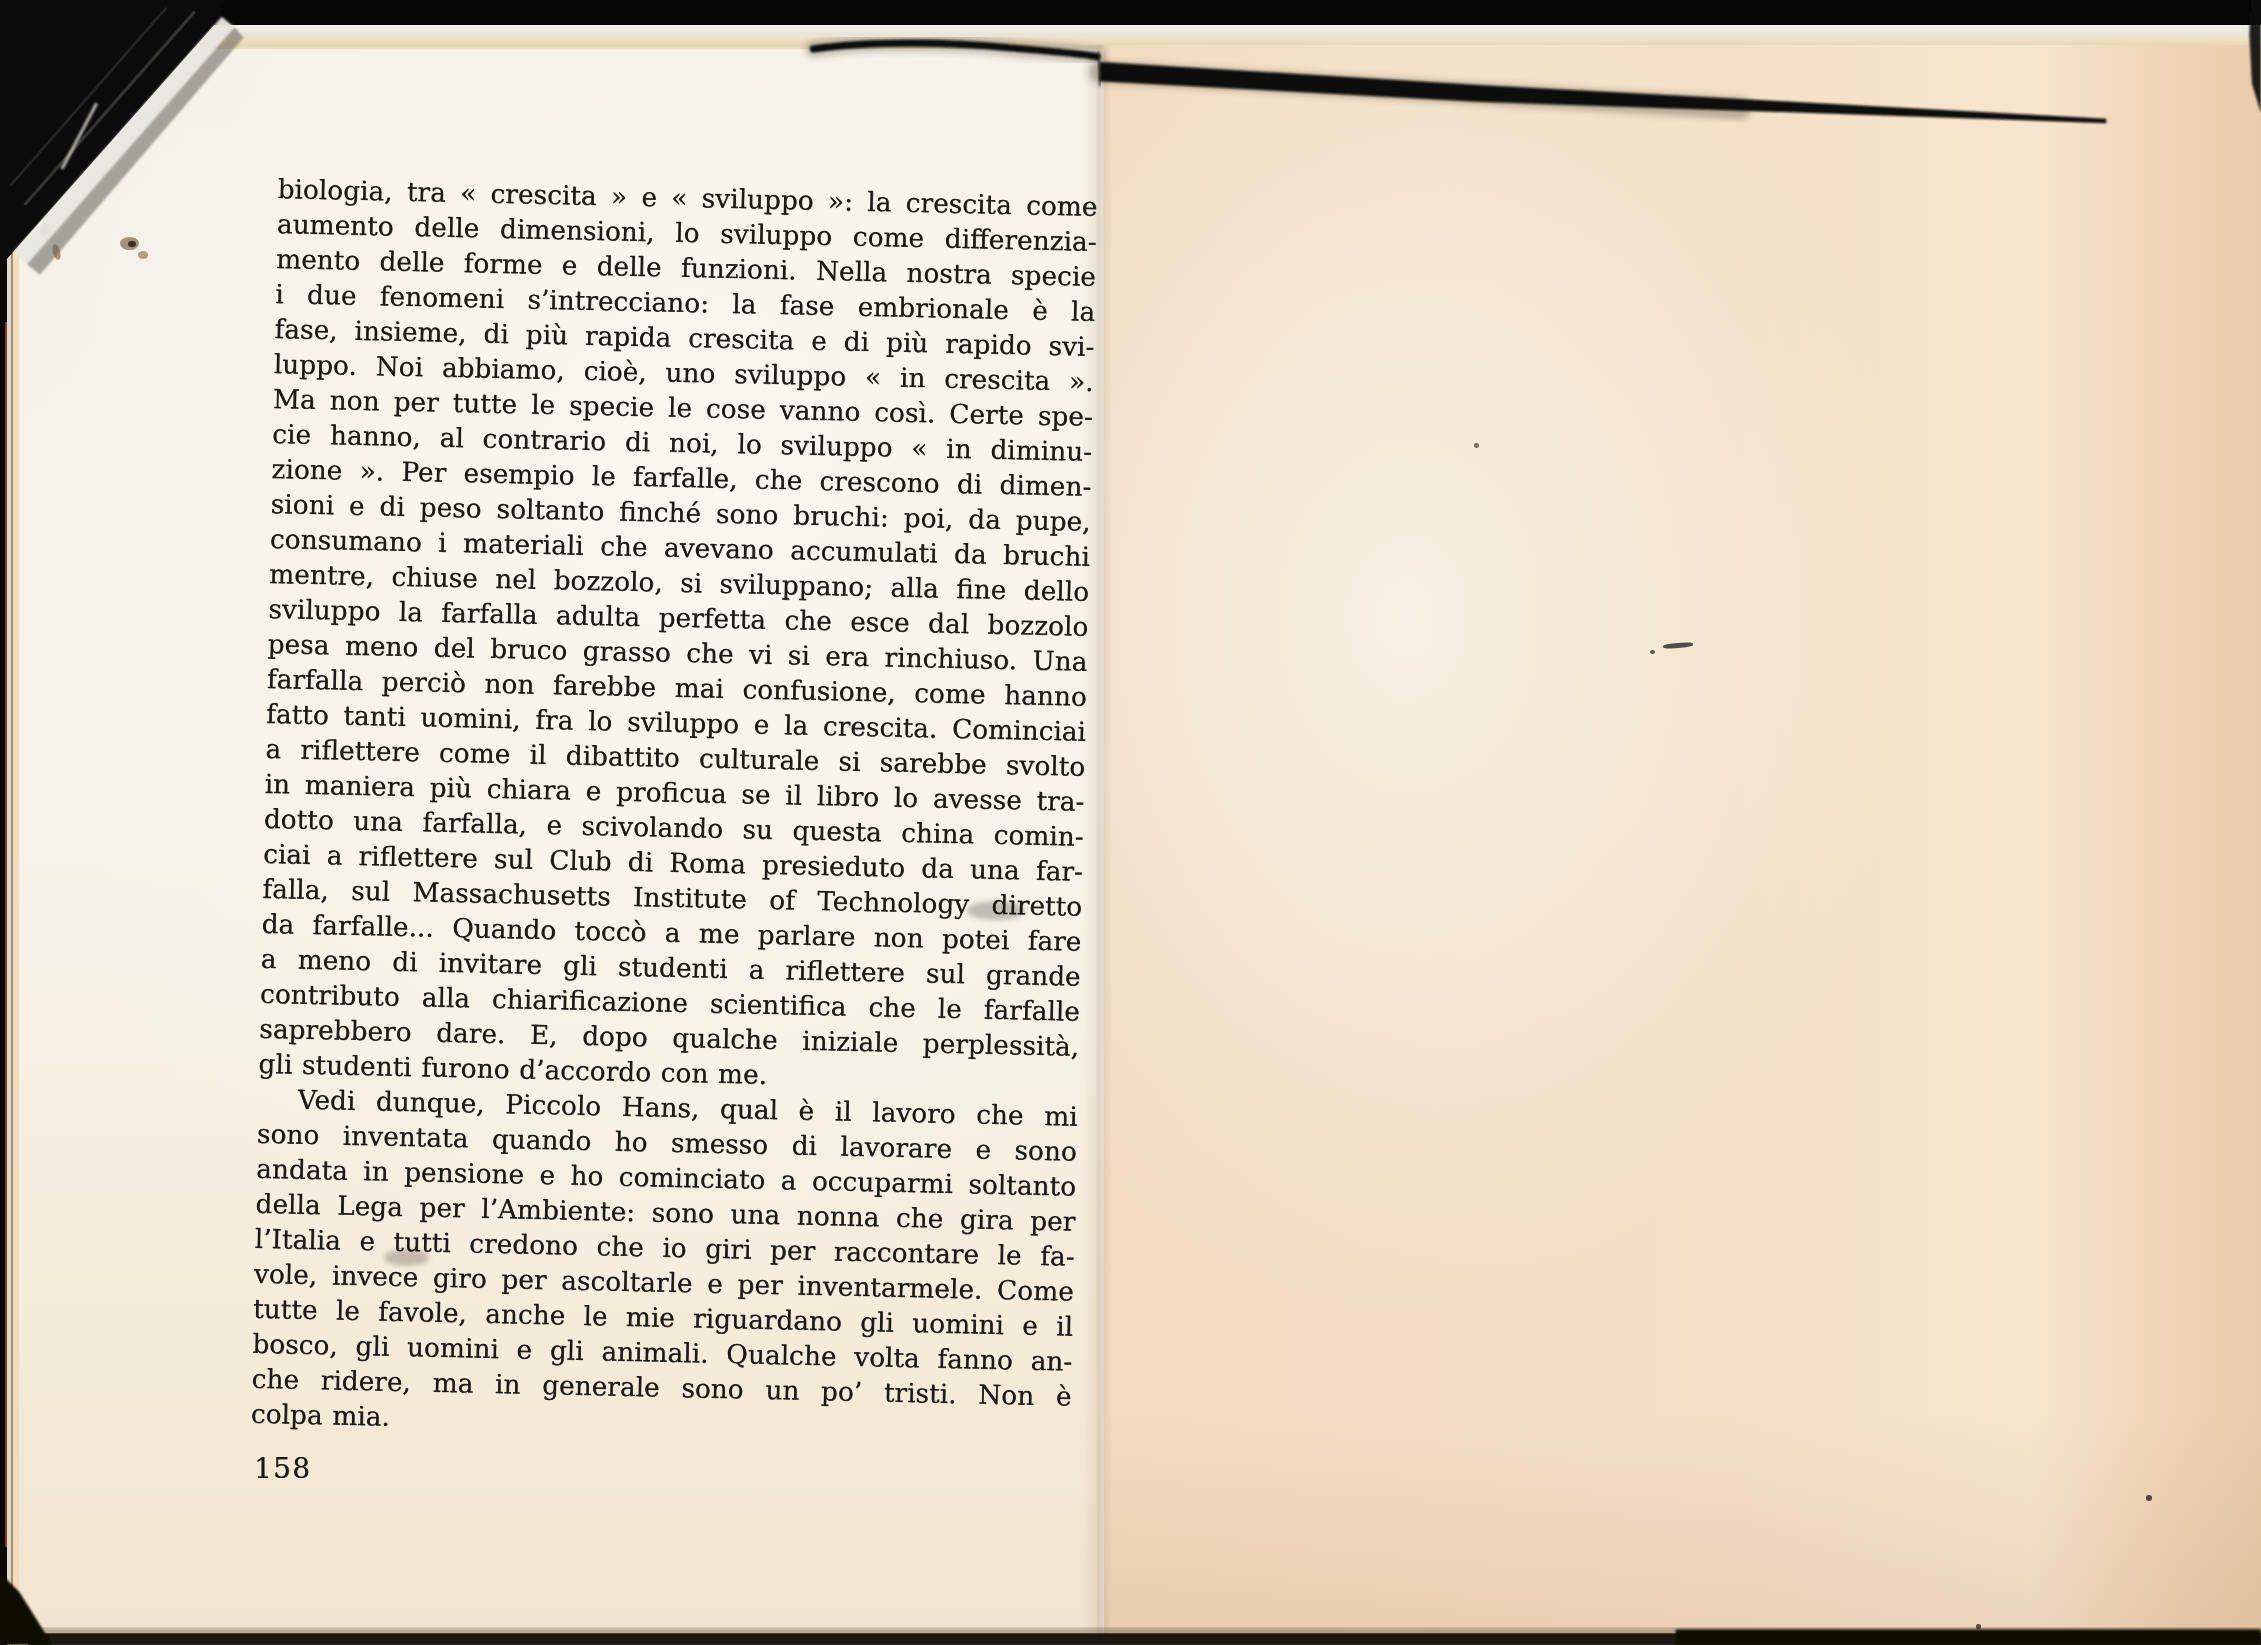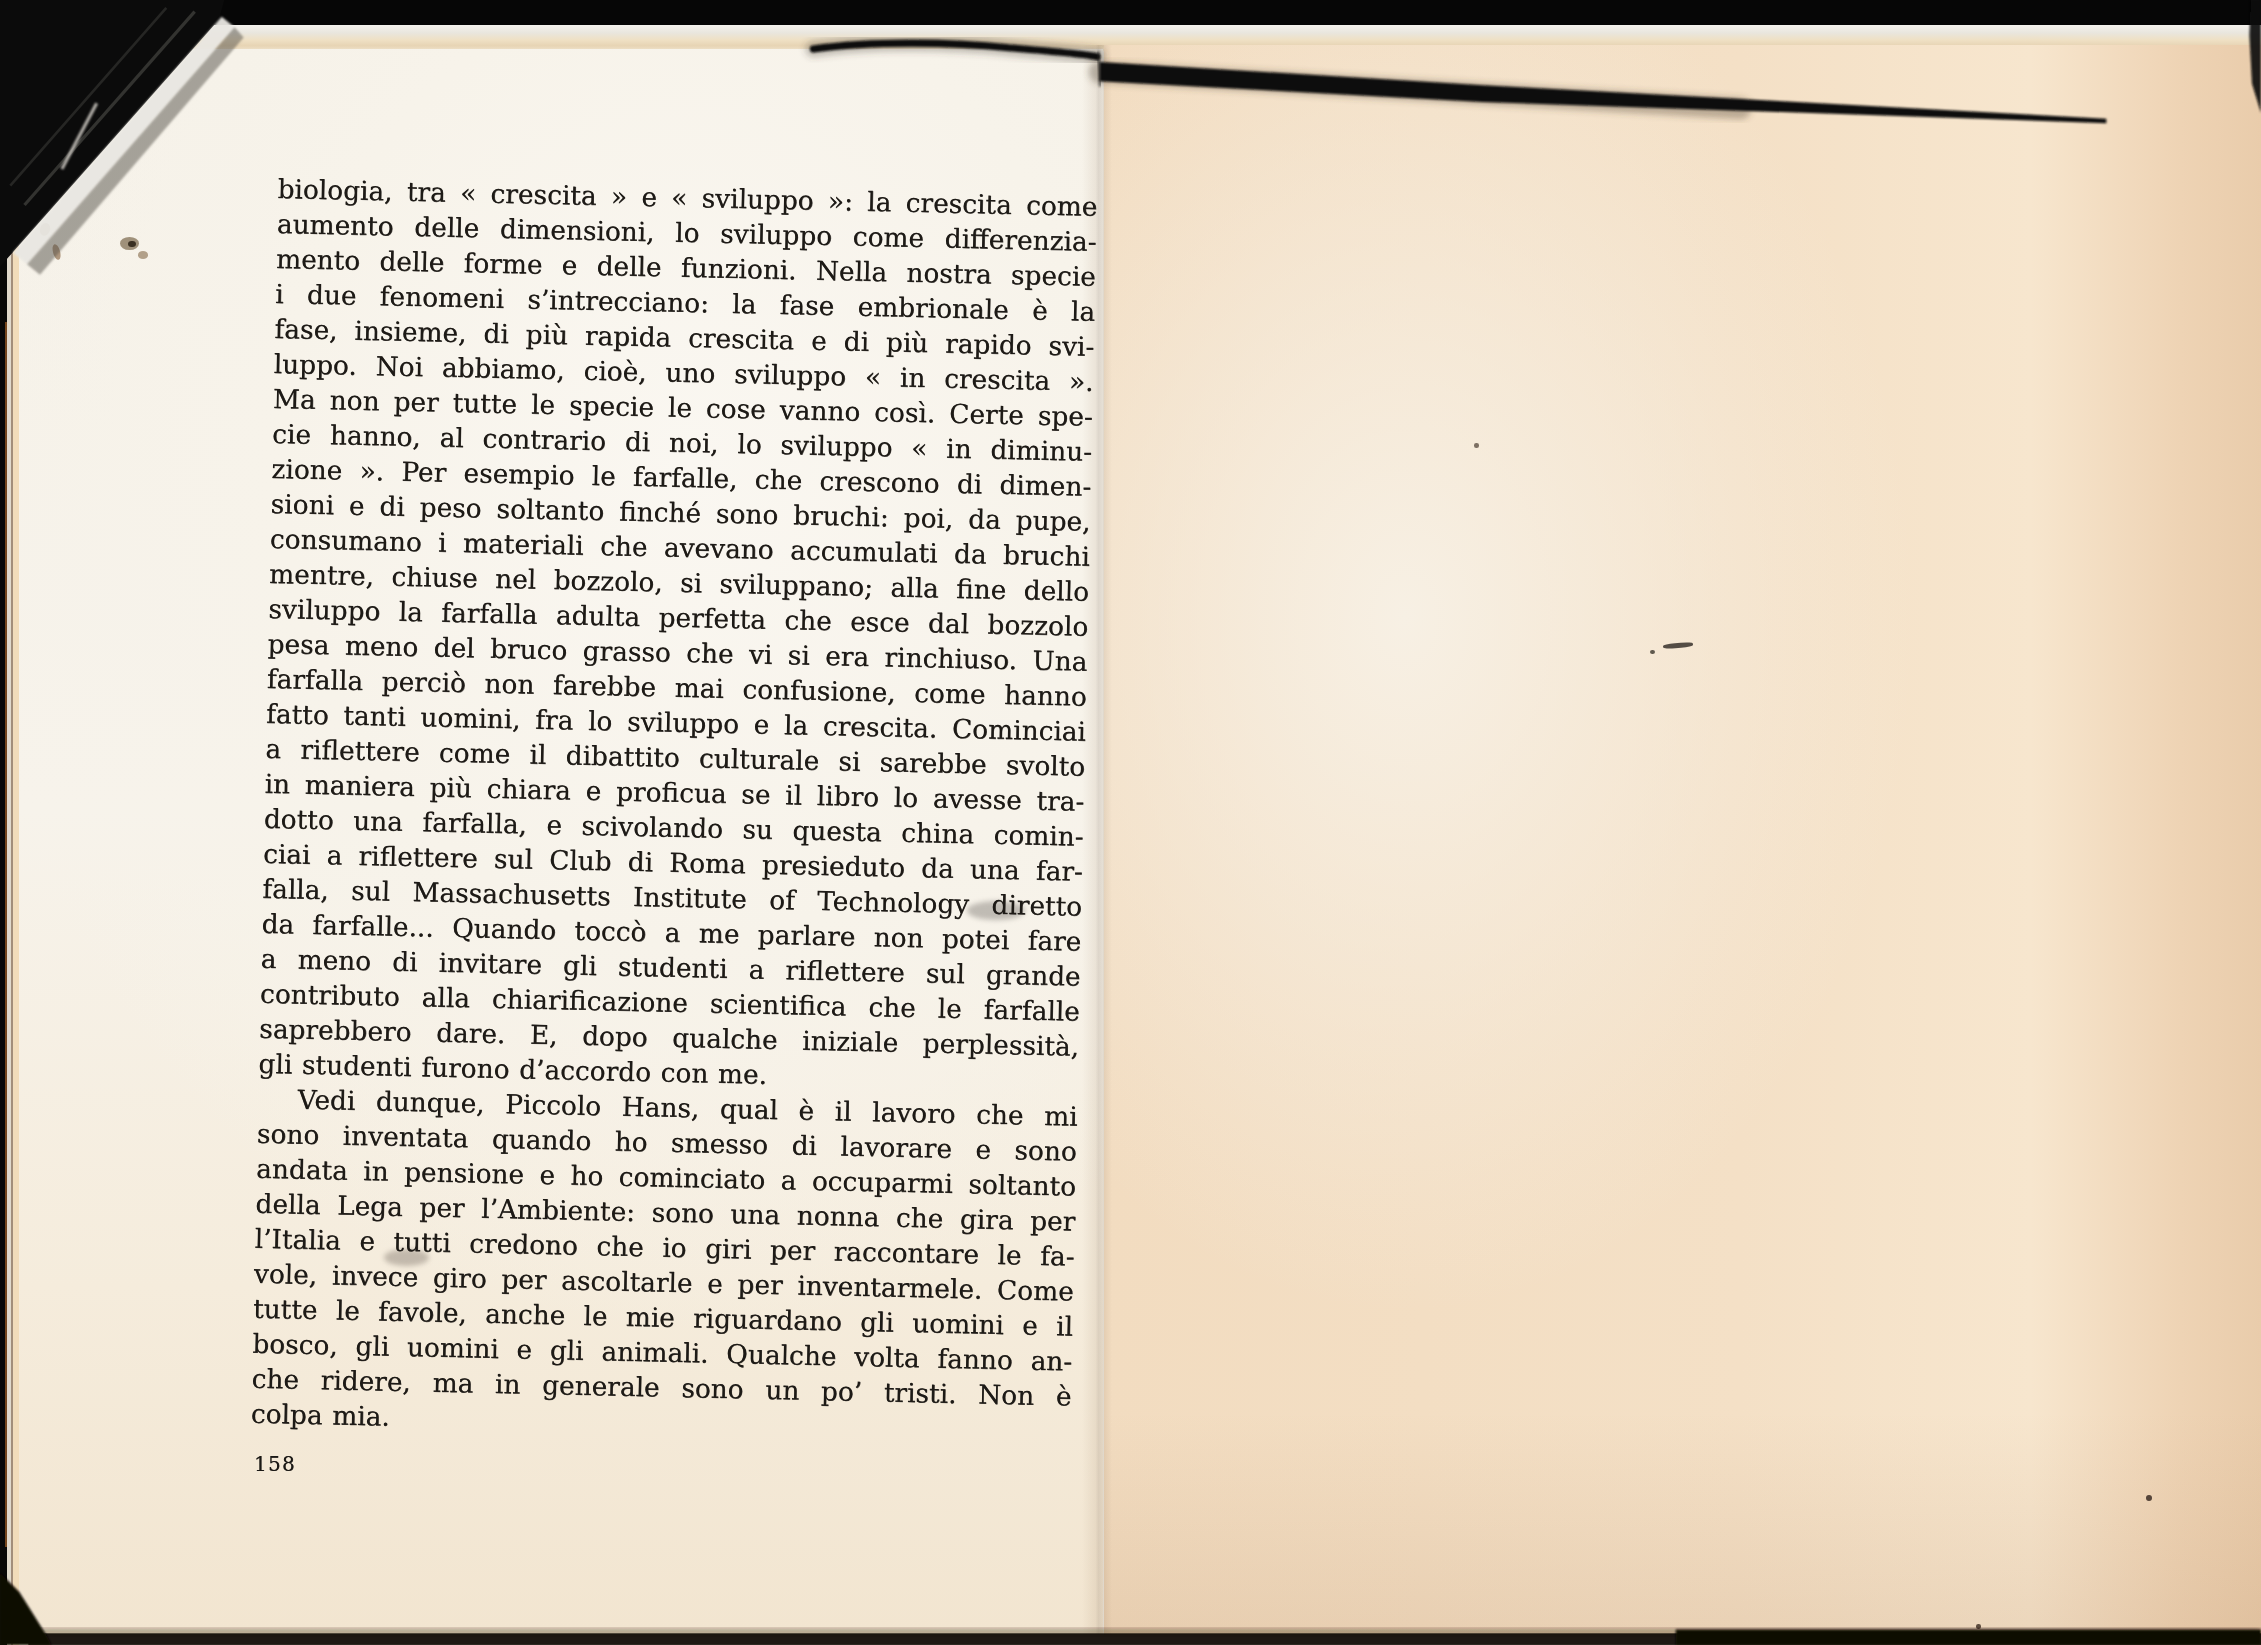--- a/index.html
+++ b/index.html
@@ -52,21 +52,21 @@
 
   
   #text-column{position:absolute;left:278px;top:171px;width:820px;z-index:6;
     transform:rotate(1.25deg);transform-origin:0 0;
     color:#1d1a16;font-size:26.4px;line-height:35px;word-spacing:1.3px;
     text-shadow:0.3px 0.3px 0.5px rgba(25,22,18,.7);}
   .line{text-align:justify;text-align-last:justify;white-space:normal;}
   .line.last{text-align-last:left;}
   .line.indent{text-indent:40px;}
   #page-number{position:absolute;left:254px;top:1452px;z-index:6;color:#1a1815;
-    font-size:20px;letter-spacing:1.3px;text-shadow:0.3px 0.3px 0.4px rgba(25,22,18,.7);}
+    font-size:28px;letter-spacing:1.3px;text-shadow:0.3px 0.3px 0.4px rgba(25,22,18,.7);}
 </style>
 </head>
 <body>
 
 <div id="scan">
 
   <div class="abs" id="edge-strip"></div>
   <div class="abs" id="left-page"></div>
   <div class="abs" id="right-page"></div>
   <div class="abs" id="gutter-shadow"></div>

